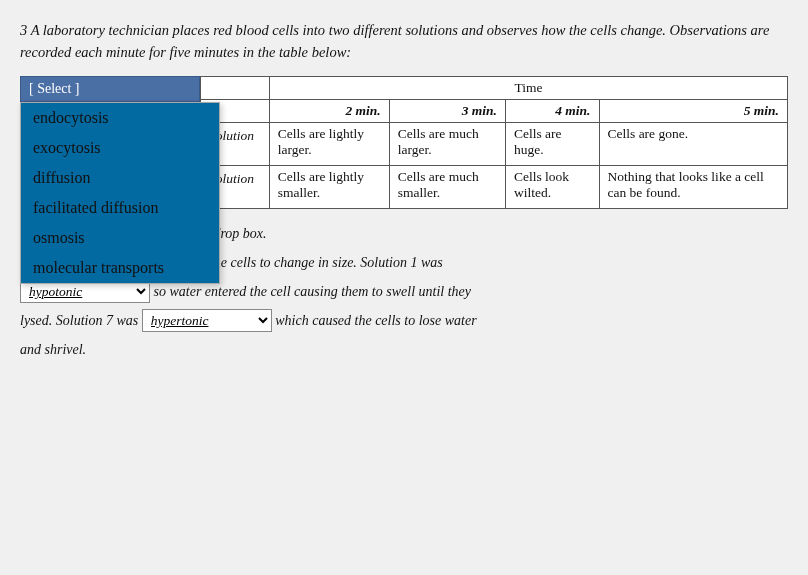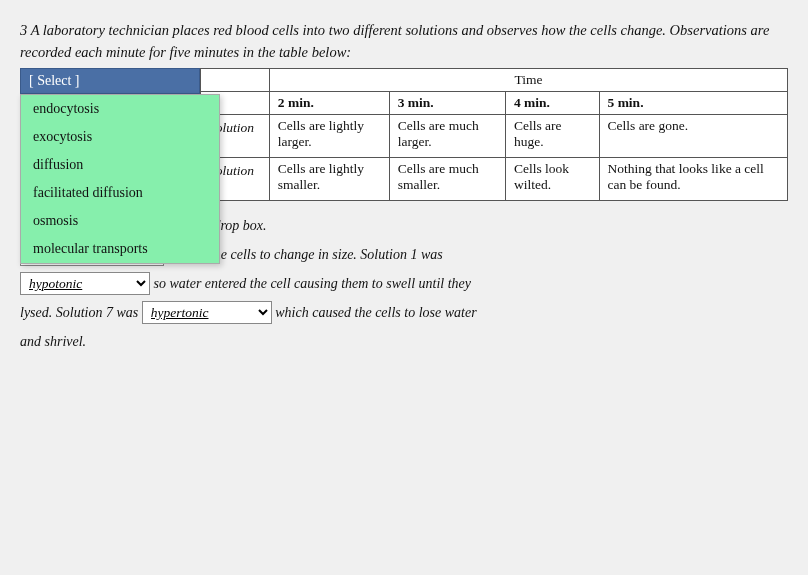--- a/index.html
+++ b/index.html
@@ -8,21 +8,21 @@
       background: #f0f0f0;
       width: 808px;
       min-height: 575px;
       padding: 20px;
       font-size: 14px;
       color: #111;
     }
     .question-text {
       font-style: italic;
       line-height: 1.5;
-      margin-bottom: 4px;
+      margin-bottom: 12px;
       font-size: 14.5px;
     }
     .page-wrapper {
       position: relative;
     }
     
     .dropdown-open {
       position: relative;
       display: inline-block;
     }
@@ -41,23 +41,23 @@
       left: 0;
       background: white;
       border: 1px solid #aaa;
       z-index: 100;
       min-width: 200px;
       box-shadow: 2px 2px 6px rgba(0,0,0,0.2);
     }
     .dropdown-list-item {
       padding: 6px 12px;
       cursor: pointer;
-      font-size: 14px;
+      font-size: 16px;
       color: #111;
-      background: #86efac;
+      background: #0369a1;
     }
     
     .table-container {
       position: relative;
       margin-bottom: 12px;
     }
     table {
       border-collapse: collapse;
       width: 100%;
       background: white;
@@ -71,22 +71,23 @@
       font-size: 13.5px;
     }
     .header-time {
       text-align: center;
       font-style: normal;
       font-weight: normal;
       background: white;
       border-bottom: 1px solid #555;
     }
     .col-min {
+      font-style: italic;
       font-weight: bold;
-      text-align: left;
+      text-align: right;
     }
     .row-label {
       font-style: italic;
       padding: 5px 8px;
       vertical-align: top;
     }
     
     .sentence-area {
       font-style: italic;
       line-height: 1.8;

